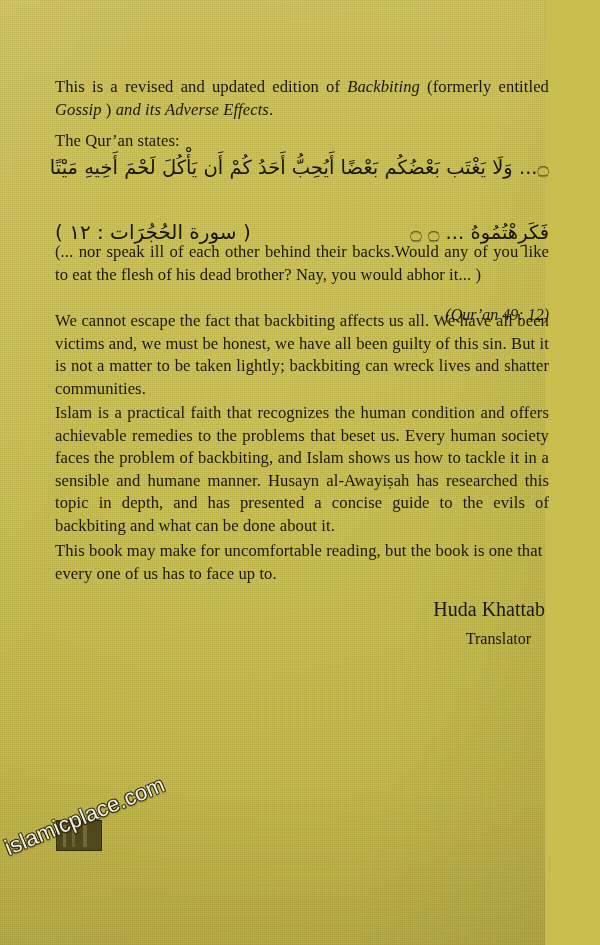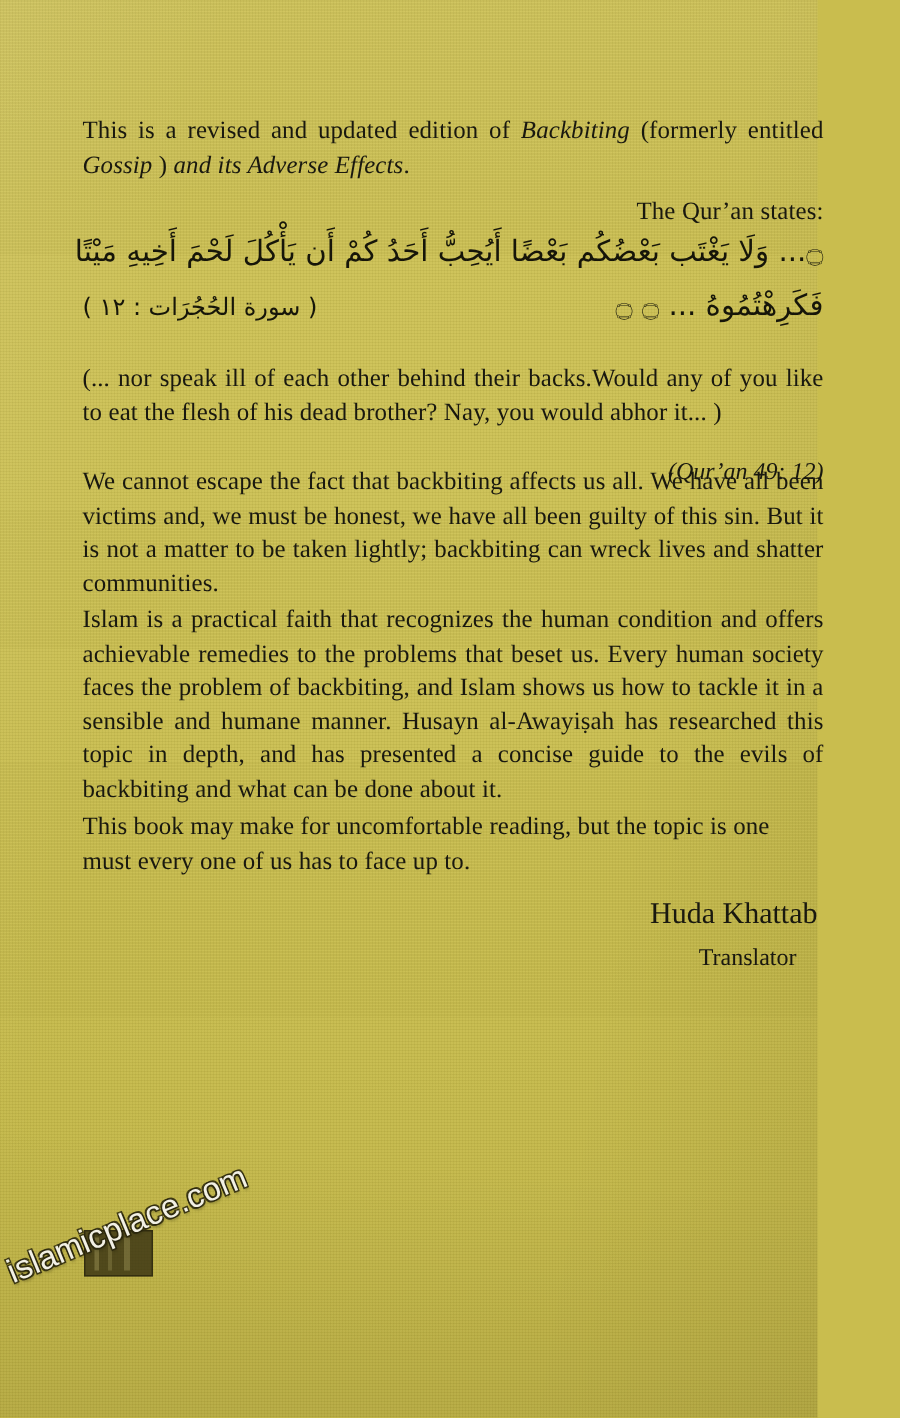--- a/index.html
+++ b/index.html
@@ -69,21 +69,21 @@
   }
 
   .em { font-style: italic; }
 
   
   #intro-paragraph { position: absolute; top: 76px; left: 0; width: 494px; }
 
   
   #quran-intro {
     position: absolute; top: 130px; left: 0; width: 494px;
-    text-align: right;
+    text-align: left;
   }
 
   
   #ayah-block {
     position: absolute;
     top: 150px;
     left: 0;
     width: 494px;
     direction: rtl;
     font-family: "DejaVu Sans", "Liberation Sans", sans-serif;
@@ -96,23 +96,24 @@
     color: #161509;
   }
   .ayah-line.line-1 { text-align: center; letter-spacing: -0.2px; }
   .ayah-line.line-2 {
     display: flex;
     flex-direction: row;
     justify-content: space-between;
     align-items: baseline;
   }
   .ayah-ref {
-    font-size: 16px;
+    font-size: 20px;
     direction: rtl;
     white-space: nowrap;
+    margin-top: 28px;
   }
   .ayah-tail { white-space: nowrap; }
 
   
   #ayah-translation {
     position: absolute; top: 241px; left: 0; width: 494px;
   }
   #ayah-source {
     position: absolute; top: 288px; left: 0; width: 494px;
     text-align: right;
@@ -212,21 +213,21 @@
         <span class="ayah-tail">فَكَرِهْتُمُوهُ ... ۝ ۝</span>
         <span class="ayah-ref">( سورة الحُجُرَات : ١٢ )</span>
       </div>
     </div>
 
     <p class="para" id="ayah-translation">(... nor speak ill of each other behind their backs.Would any of you like to eat the flesh of his dead brother? Nay, you would abhor it... )</p>
     <p id="ayah-source">(Qur’an 49: 12)</p>
 
     <p class="para" id="body-paragraph-1">We cannot escape the fact that backbiting affects us all. We have all been victims and, we must be honest, we have all been guilty of this sin. But it is not a matter to be taken lightly; backbiting can wreck lives and shatter communities.</p>
     <p class="para" id="body-paragraph-2">Islam is a practical faith that recognizes the human condition and offers achievable remedies to the problems that beset us. Every human society faces the problem of backbiting, and Islam shows us how to tackle it in a sensible and humane manner. Husayn al-Awayiṣah has researched this topic in depth, and has presented a concise guide to the evils of backbiting and what can be done about it.</p>
-    <p class="para ragged" id="body-paragraph-3">This book may make for uncomfortable reading, but the topic is one must every one of us has to face up to.</p>
+    <p class="para ragged" id="body-paragraph-3">This book may make for uncomfortable reading, but the book is one that every one of us has to face up to.</p>
 
     <div id="signature">
       <p class="sig-name">Huda Khattab</p>
       <p class="sig-role">Translator</p>
     </div>
 
   </div>
 
   <div id="watermark-group">
     <div id="watermark-plate"></div>

